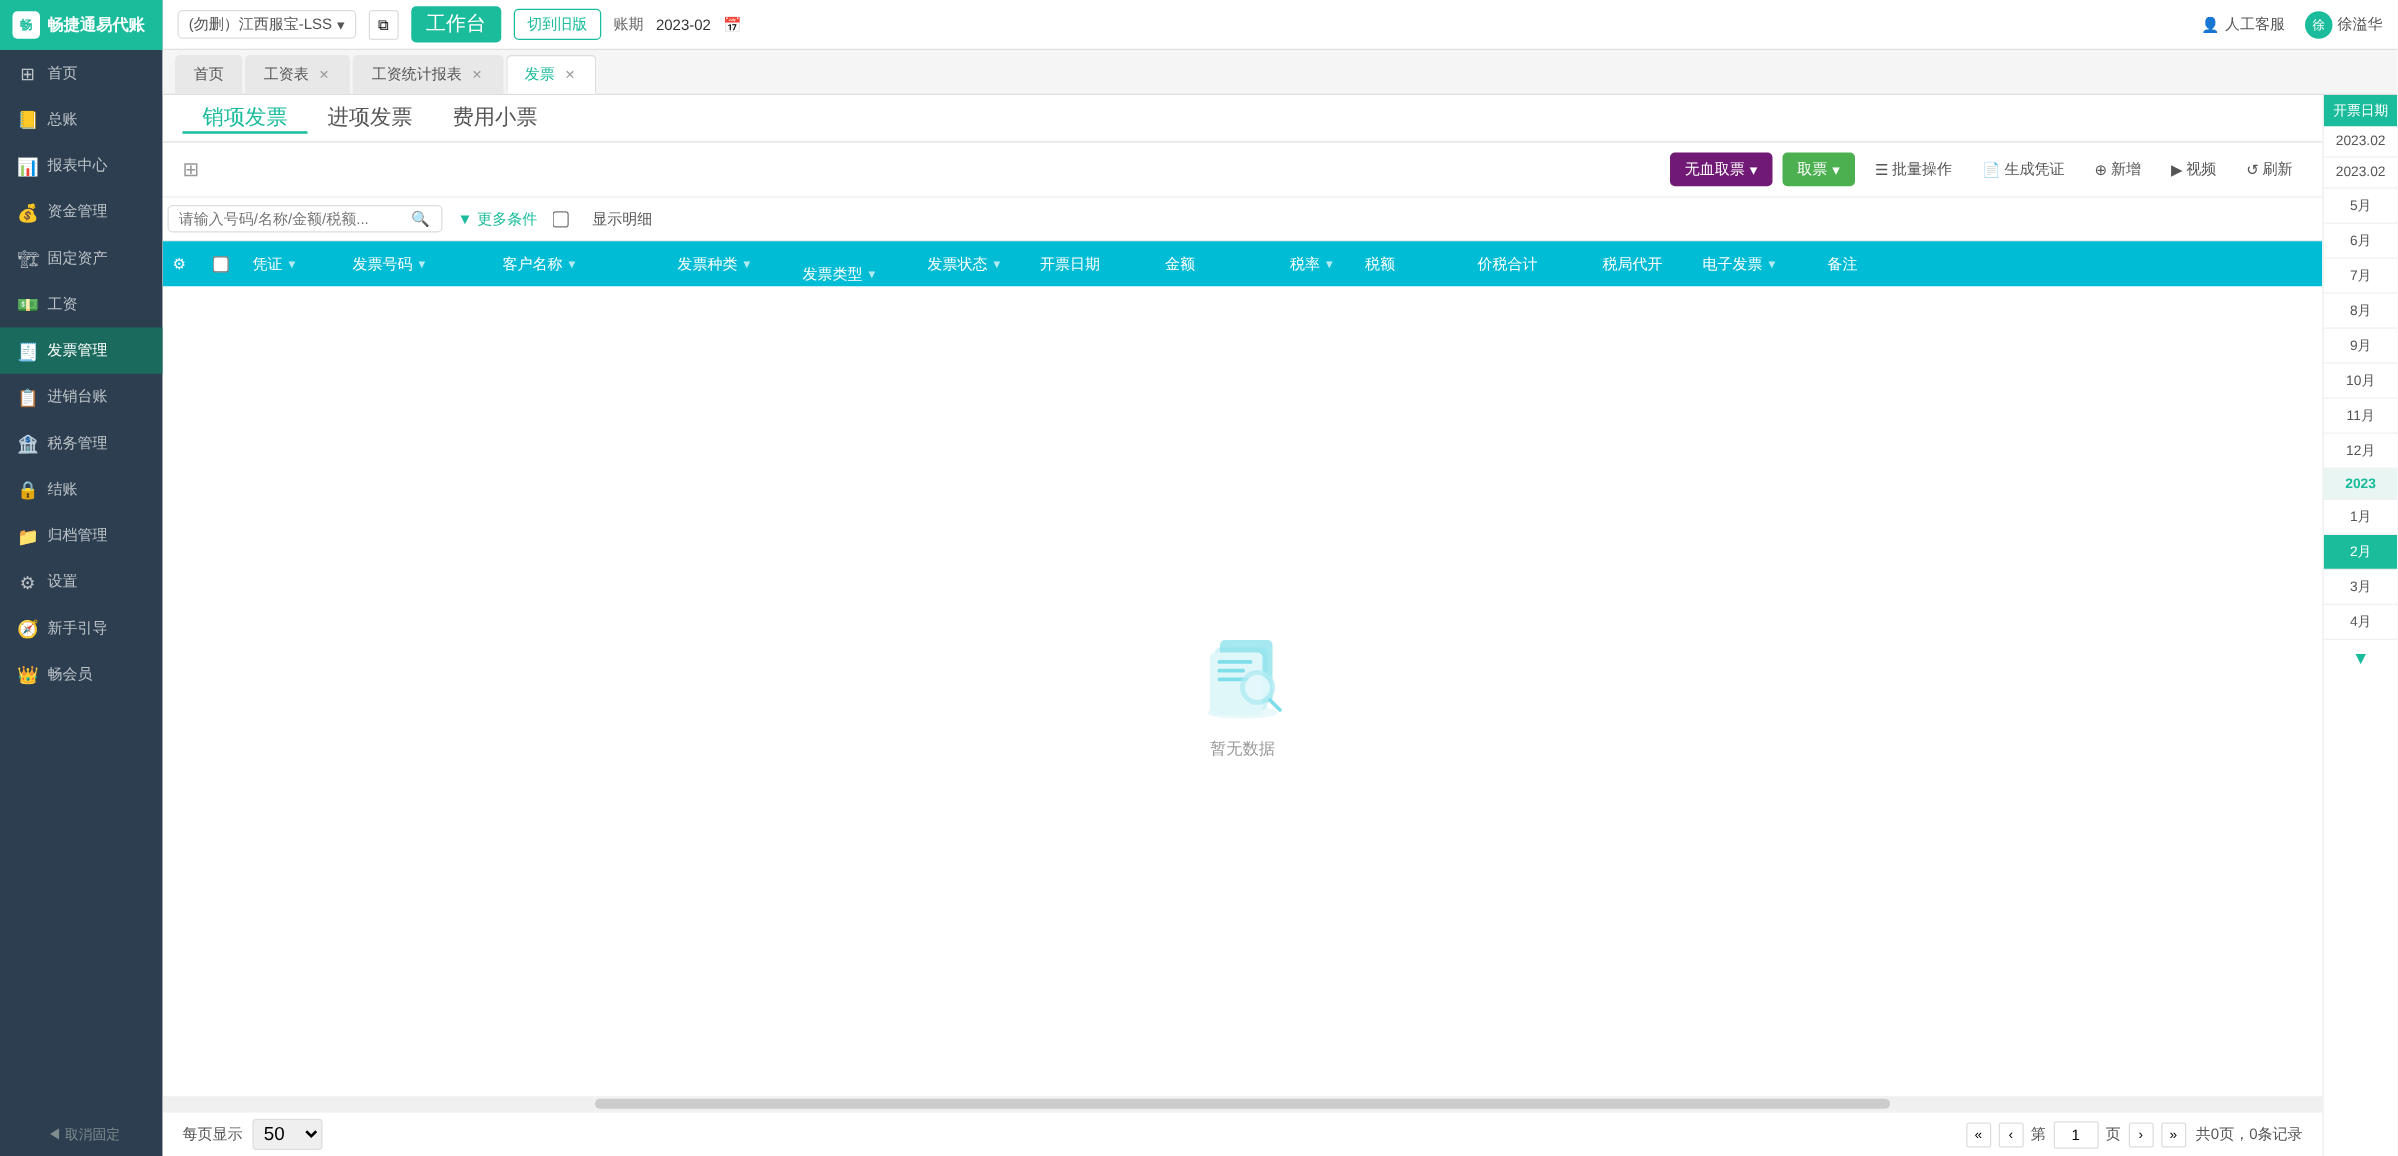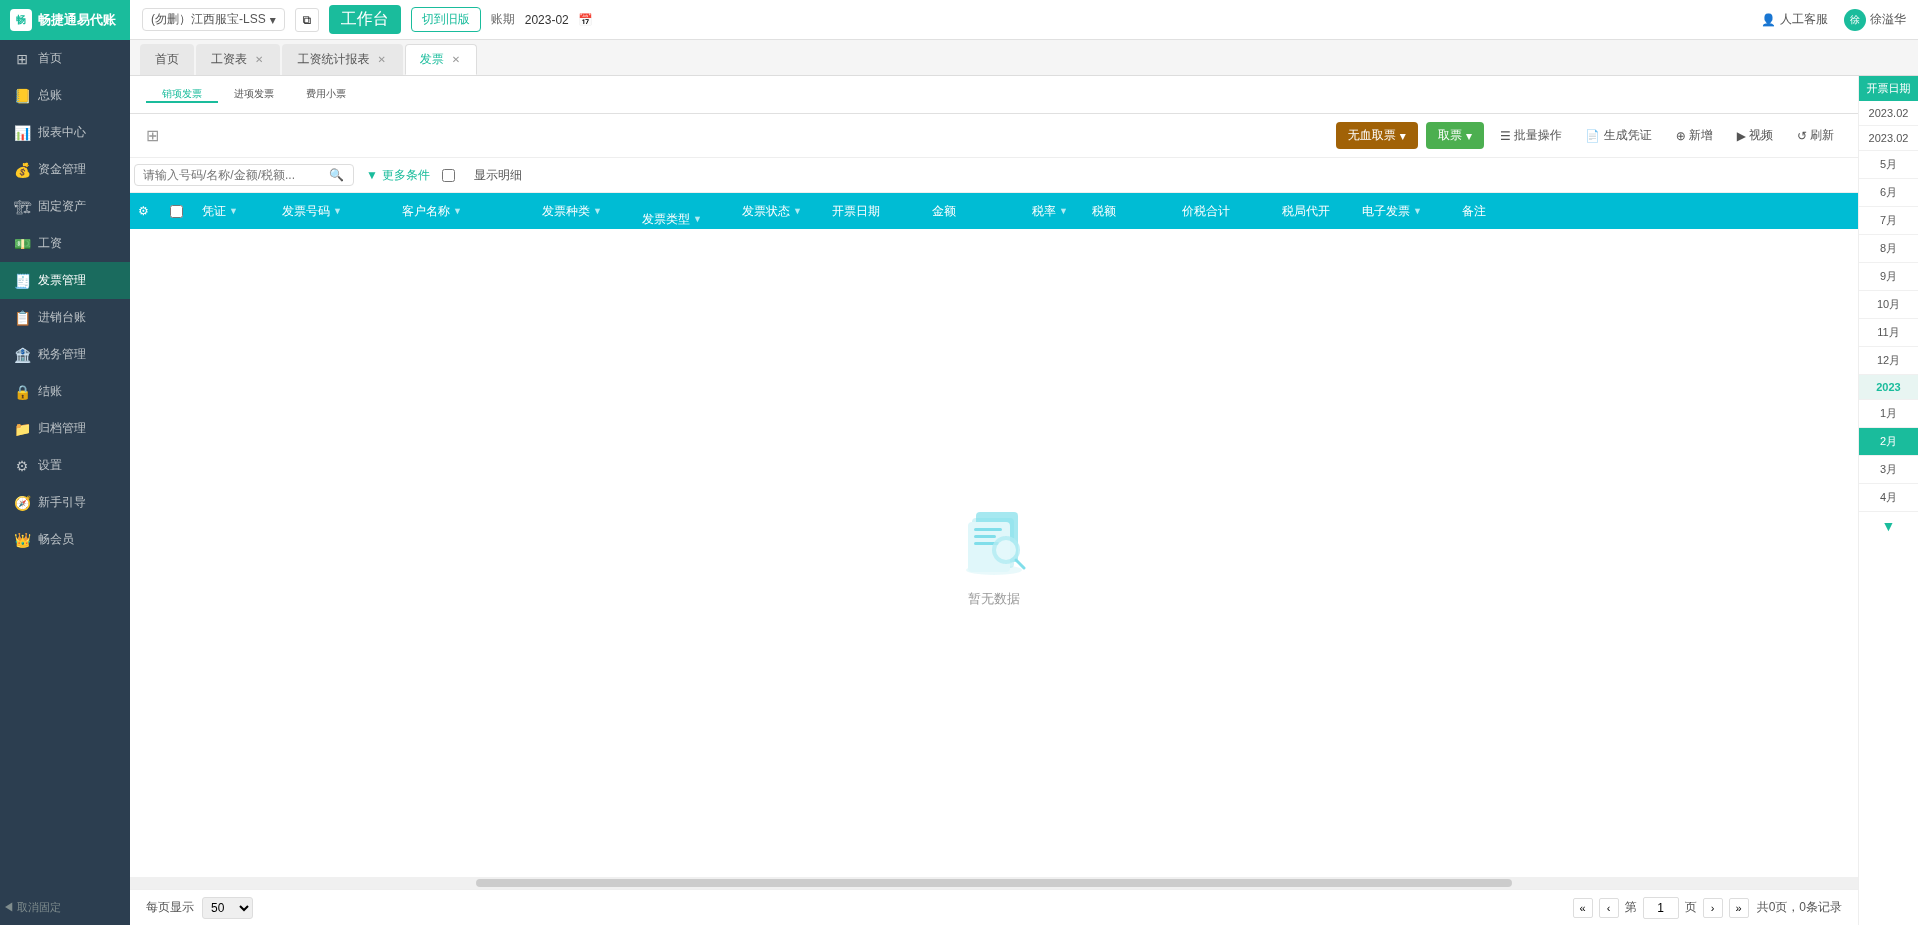--- a/index.html
+++ b/index.html
@@ -41,27 +41,28 @@
       padding: 10px 14px;
       color: #bdc3c7;
       cursor: pointer;
       font-size: 12px;
       transition: background 0.2s;
     }
     .sidebar-item.active { background: #1a6b5e; color: white; }
     .sidebar-item-icon { font-size: 14px; width: 16px; text-align: center; }
     .sidebar-bottom {
       margin-top: auto;
-      padding: 10px 3px;
+      padding: 10px 14px;
       color: #7f8c8d;
       font-size: 11px;
       cursor: pointer;
       display: flex;
       align-items: center;
       gap: 6px;
+      margin-left: 24px;
     }
 
     
     .main {
       flex: 1;
       display: flex;
       flex-direction: column;
       overflow: hidden;
       position: relative;
     }
@@ -171,21 +172,21 @@
     .subtabs {
       display: flex;
       align-items: center;
       border-bottom: 1px solid #e0e0e0;
       padding: 0 16px;
       height: 38px;
       flex-shrink: 0;
     }
     .subtab {
       padding: 0 16px;
-      font-size: 10px;
+      font-size: 17px;
       cursor: pointer;
       color: #555;
       border-bottom: 2px solid transparent;
     }
     .subtab.active {
       color: #1abc9c;
       border-bottom-color: #1abc9c;
     }
 
     
@@ -197,21 +198,21 @@
       border-bottom: 1px solid #eee;
       flex-shrink: 0;
     }
     .toolbar-right {
       margin-left: auto;
       display: flex;
       align-items: center;
       gap: 8px;
     }
     .btn-green-dropdown {
-      background: #a16207;
+      background: #701a75;
       color: white;
       border: none;
       border-radius: 4px;
       padding: 5px 12px;
       cursor: pointer;
       font-size: 12px;
       display: flex;
       align-items: center;
       gap: 4px;
     }
@@ -668,21 +669,21 @@
         </svg>
         <span>暂无数据</span>
       </div>
 
       <div class="horizontal-scroll">
         <div class="scroll-thumb"></div>
       </div>
 
       <div class="bottombar">
         <span>每页显示</span>
-        <select style="border:1px solid #ddd;border-radius:3px;padding:2px 4px;font-size:12px;">
+        <select style="border:1px solid #ddd;border-radius:3px;padding:2px 4px;font-size:15px;">
           <option>50</option>
           <option>100</option>
         </select>
         <div class="bottombar-right">
           <div class="page-nav">
             <button class="page-btn">«</button>
             <button class="page-btn">‹</button>
             <span>第</span>
             <input class="page-input" type="text" value="1" style="">
             <span>页</span>

